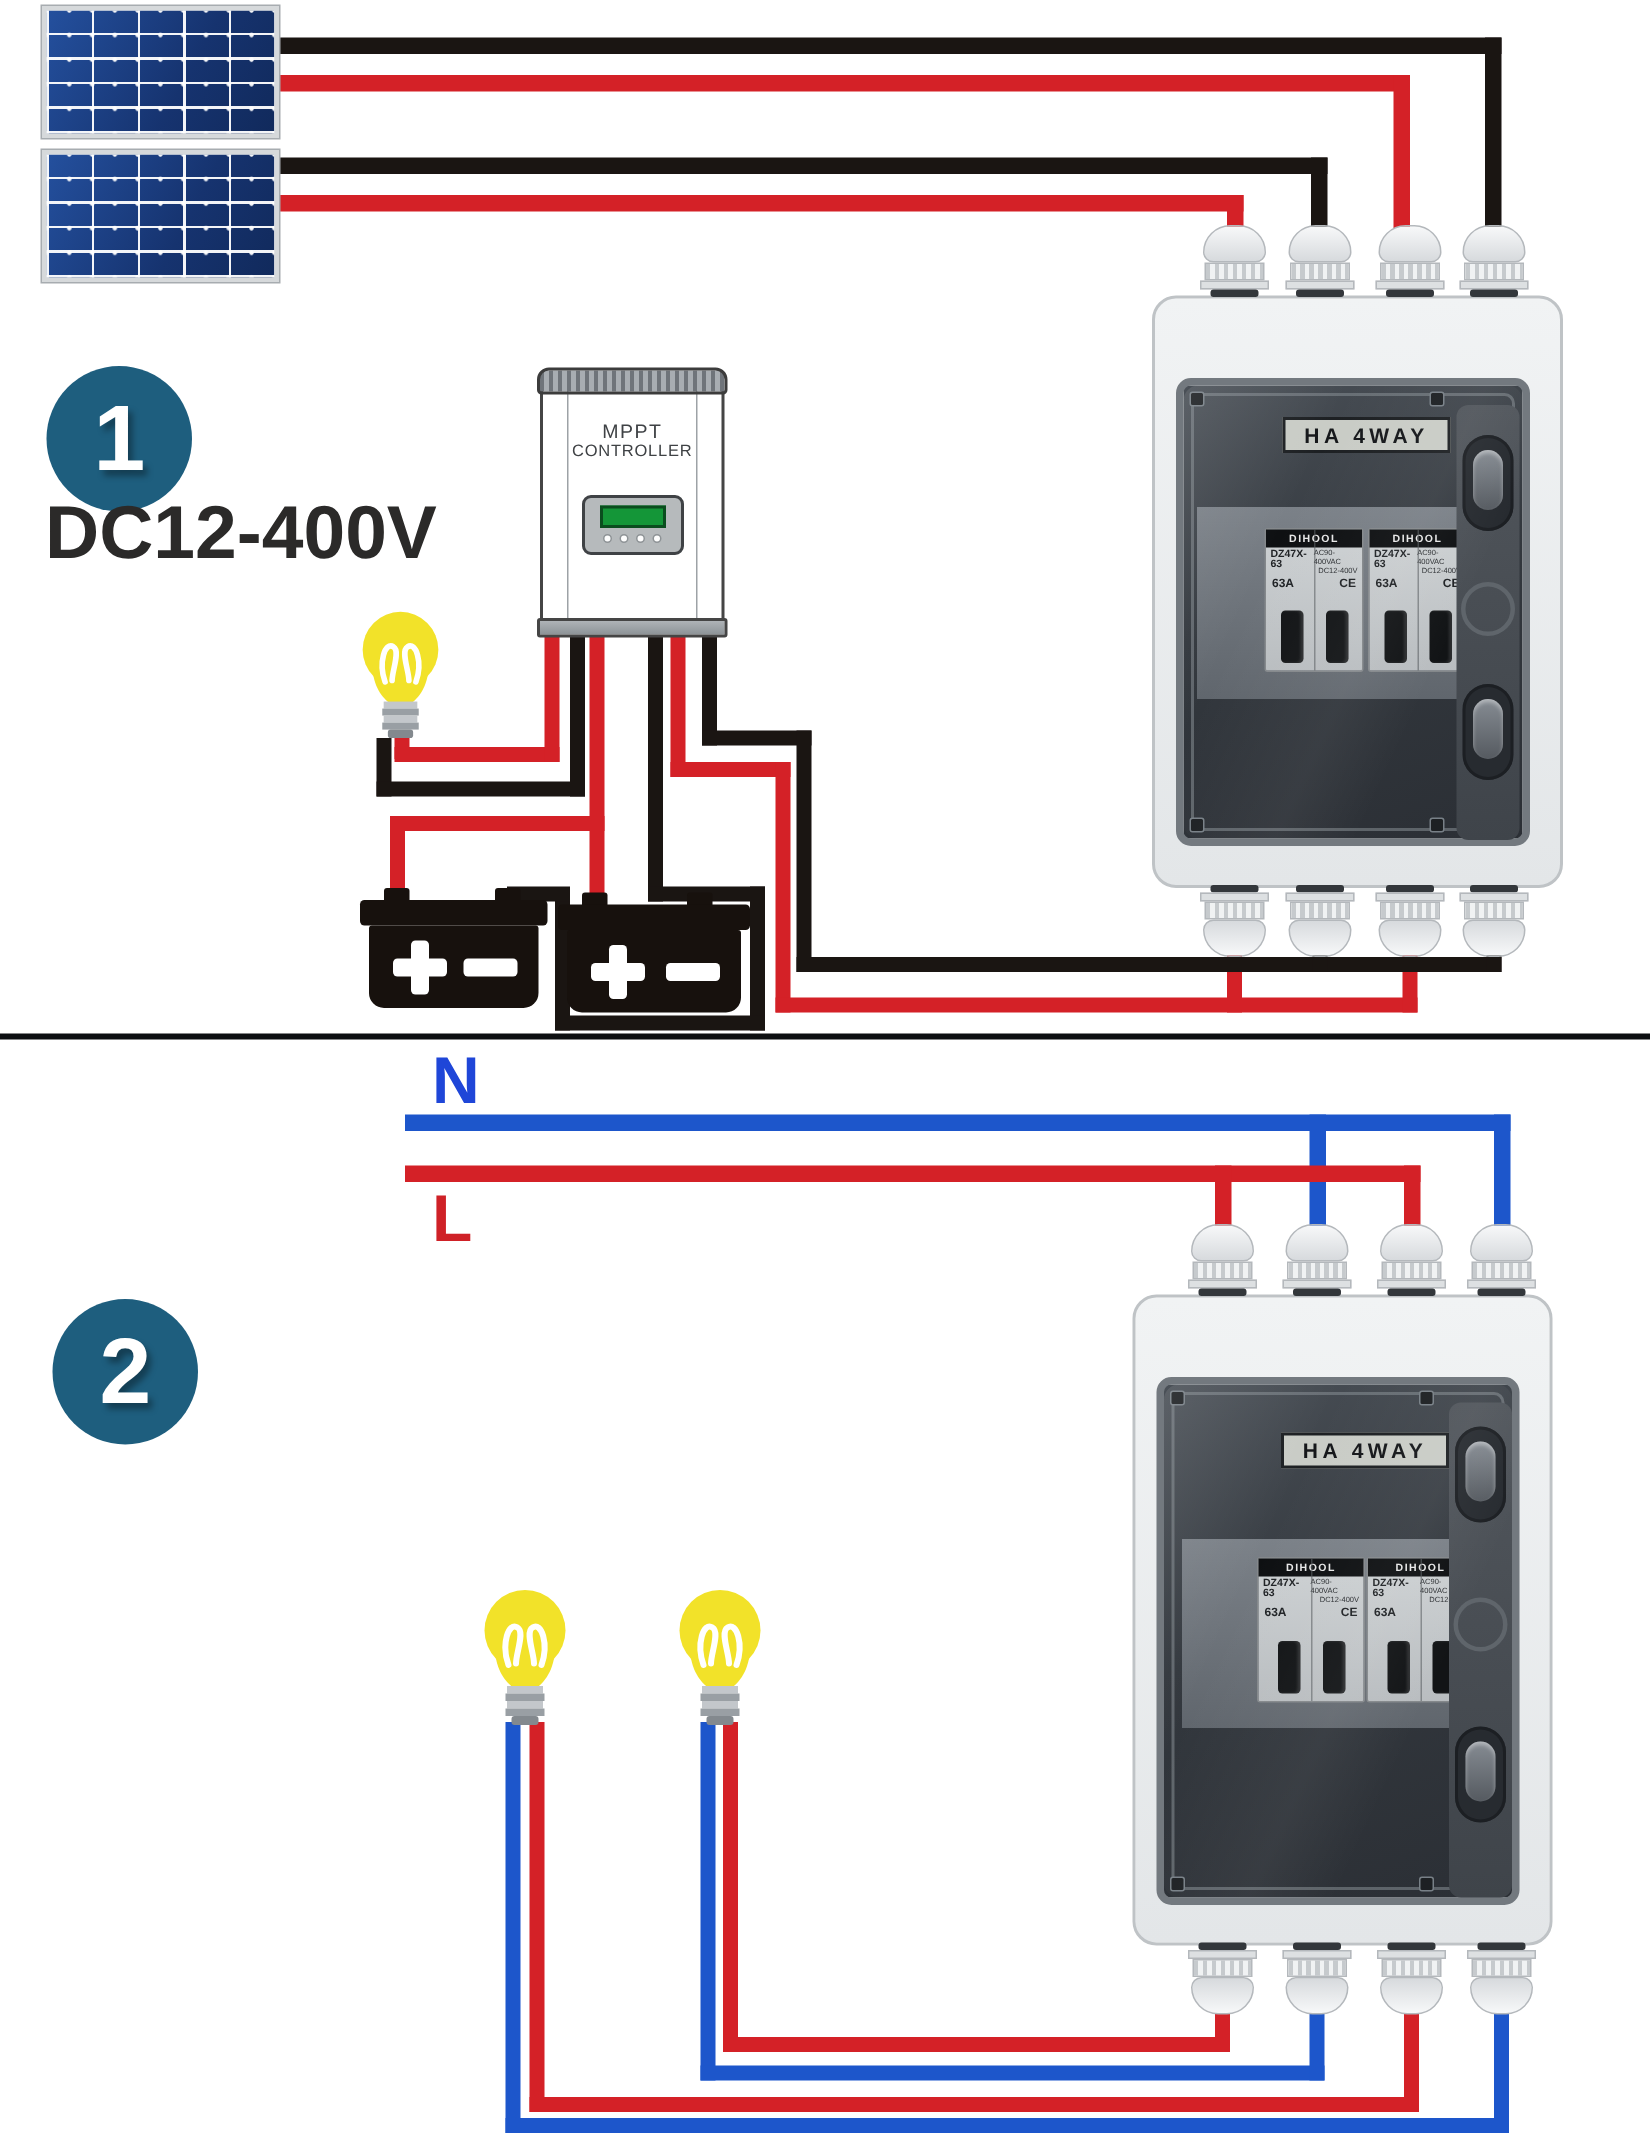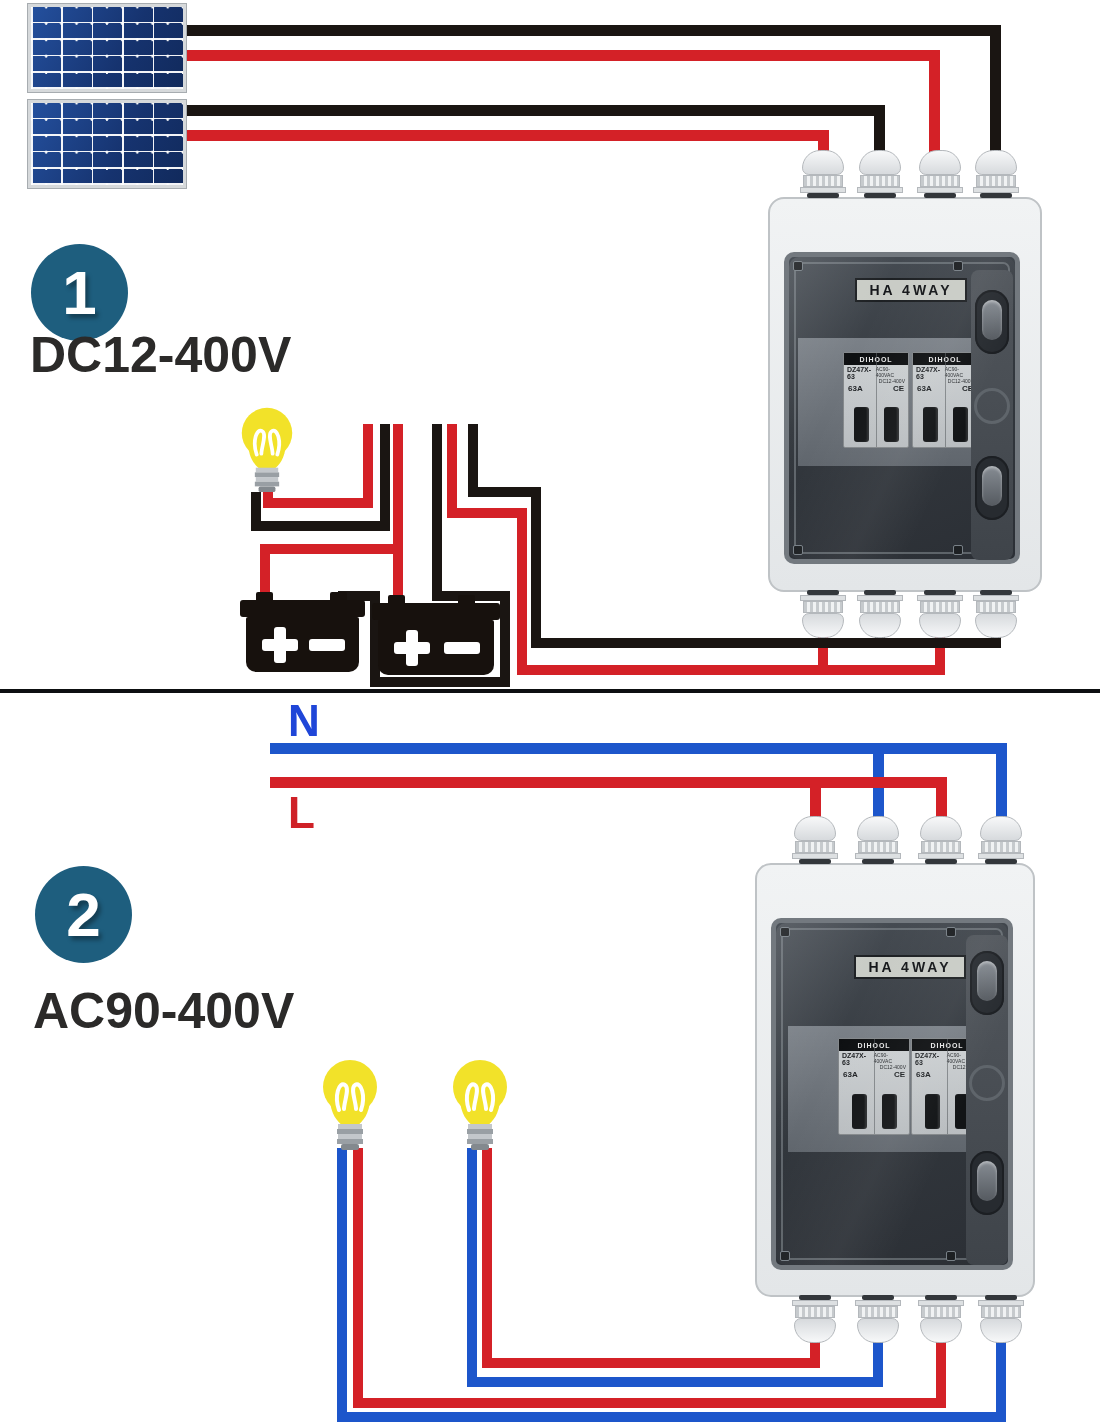--- a/index.html
+++ b/index.html
@@ -199,20 +199,39 @@
     </div>
 
   <div class="solar-panel" style="top:4px"></div>
   <div class="solar-panel" style="top:100px"></div>
 
   <div class="badge" style="left:31px;top:244px">
     <span>1</span>
   </div>
   <div class="vlabel" style="left:30px;top:326px">DC12-400V</div>
 
+  <div class="controller">
+    <div class="ctl-body">
+      <div class="ctl-title">
+        <span class="t1">MPPT</span>
+        <span class="t2">CONTROLLER</span>
+      </div>
+      <div class="ctl-display">
+        <div class="ctl-screen"></div>
+        <div class="ctl-btns">
+          <span></span>
+            <span></span>
+            <span></span>
+            <span></span>
+        </div>
+      </div>
+    </div>
+    <div class="ctl-cap-top"></div>
+    <div class="ctl-cap-bot"></div>
+  </div>
 
   <svg class="bulb" style="left:237px;top:406px" width="60" height="86" viewBox="0 0 64 92">
       <use href="#bulb-sym"></use>
     </svg>
   <svg class="bulb" style="left:318px;top:1058px" width="64" height="92" viewBox="0 0 64 92">
       <use href="#bulb-sym"></use>
     </svg>
   <svg class="bulb" style="left:448px;top:1058px" width="64" height="92" viewBox="0 0 64 92">
       <use href="#bulb-sym"></use>
     </svg>
@@ -237,21 +256,20 @@
   </div>
 
   <div class="divider"></div>
 
   <div class="n-label">N</div>
   <div class="l-label">L</div>
 
   <div class="badge" style="left:35px;top:866px">
     <span>2</span>
   </div>
-  <div class="vlabel" style="left:33px;top:982px">AC90-400V</div>
 
   <div class="jbox" style="left:768px;top:197px;width:274px;height:395px">
     <div class="jwin" style="left:14px;top:53px;width:236px;height:312px">
       <div class="shelf" style="left:9px;top:81px;width:182px;height:128px"></div>
       <div class="jwin-frame"></div>
       <div class="plate" style="left:66px;top:21px;width:112px">HA 4WAY</div>
       <div class="brk" style="left:54px;top:95px;width:66px;height:96px">
         <div class="brk-strip">
             <span>DIHOOL</span>
           </div>

